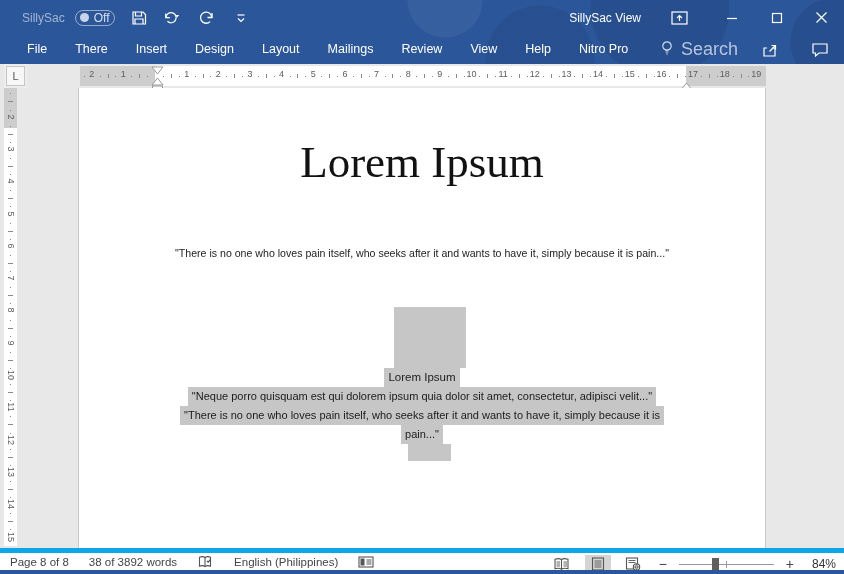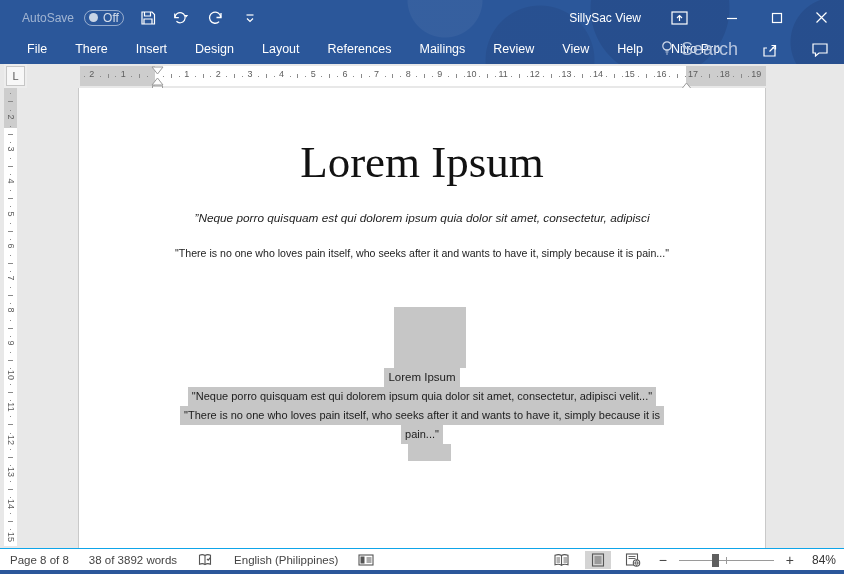--- a/index.html
+++ b/index.html
@@ -78,41 +78,41 @@
     color:#1c1c1c; white-space:nowrap; }
   .sel-line .hl { background:#c6c6c6; display:inline-block; padding:0 4px; }
   .sel-title  { top:280px; font-size:11.5px; }
   .sel-l1 { top:299px; }
   .sel-l2 { top:318px; }
   .sel-l3 { top:337px; }
   .sel-block-bottom { position:absolute; left:329px; top:356px; width:43px; height:17px; background:#c6c6c6; }
 
   
   .statusbar { position:absolute; left:0; top:548px; width:844px; height:22px; background:#fff;
-    border-top:1px solid #0ea5e9; display:flex; align-items:center; font-size:11.5px; color:#444; }
+    border-top:5px solid #0ea5e9; display:flex; align-items:center; font-size:11.5px; color:#444; }
   .sb-left { display:flex; align-items:center; gap:20px; padding-left:10px; }
   .sb-right { position:absolute; right:8px; top:0; height:22px; display:flex; align-items:center; gap:8px; }
   .sb-item { display:flex; align-items:center; }
   .view-btn { padding:2px 6px; display:flex; align-items:center; }
   .view-btn.selected { background:#d4d4d4; }
   .zoom-minus, .zoom-plus { font-size:14px; color:#444; padding:0 4px; }
   .zoom-slider { position:relative; width:95px; height:14px; }
   .zoom-slider .track { position:absolute; left:0; top:7px; width:95px; height:1px; background:#9a9a9a; }
   .zoom-slider .center-tick { position:absolute; left:47px; top:4px; width:1px; height:7px; background:#9a9a9a; }
   .zoom-slider .thumb { position:absolute; left:33px; top:1px; width:7px; height:13px; background:#5f5f5f; }
   .zoom-label { font-size:12px; color:#333; min-width:30px; text-align:right; }
   .bottom-strip { position:absolute; left:0; top:570px; width:844px; height:4px; background:#2b579a; }
 </style>
 </head>
 <body>
 
 <div class="chrome">
   <div class="titlebar">
     <div class="qat">
-      <span class="autosave-label">AutoSave</span>
+      <span class="autosave-label">SillySac</span>
       <span class="toggle">
         <span class="knob"></span>
         <span class="state">Off</span>
       </span>
       <span class="tb-icon">
         <svg width="16" height="16" viewBox="0 0 16 16" fill="none" stroke="#fff" stroke-width="1.2">
           <path d="M2 2 h10 l2.5 2.5 V14 H2 Z"></path>
             <path d="M4.5 2 v4 h6 v-4"></path>
             <path d="M4 14 v-5 h8 v5"></path>
         </svg>
@@ -164,21 +164,20 @@
     </div>
   </div>
 
   <div class="tabsrow">
     <div class="tabs" id="ribbon-tabs">
         <span class="tab">File</span>
         <span class="tab">There</span>
         <span class="tab">Insert</span>
         <span class="tab">Design</span>
         <span class="tab">Layout</span>
-        <span class="tab">References</span>
         <span class="tab">Mailings</span>
         <span class="tab">Review</span>
         <span class="tab">View</span>
         <span class="tab">Help</span>
         <span class="tab">Nitro Pro</span>
       </div>
     <div class="tabs-right">
       <span class="search-box">
         <span>
           <svg width="14" height="16" viewBox="0 0 14 16" fill="none" stroke="#cfd9ea" stroke-width="1.2">
@@ -367,21 +366,20 @@
       <i class="tick" style="top: 401px;"></i>
       <i class="dot" style="top: 409.1px;"></i>
       <i class="dot" style="top: 425.3px;"></i>
       <i class="tick" style="top: 433.3px;"></i>
       <i class="dot" style="top: 441.4px;"></i>
     </div>
 
   <div class="page">
     <div class="doc-title">Lorem Ipsum</div>
     <div class="quote-italic">
-      <span style="display:block">”Neque porro quisquam est qui dolorem ipsum quia dolor sit amet, consectetur, adipisci</span>
     </div>
     <div class="quote-plain">"There is no one who loves pain itself, who seeks after it and wants to have it, simply because it is pain..."</div>
 
     <div class="sel-block-top"></div>
     <div class="sel-line sel-title">
       <span class="hl">Lorem Ipsum</span>
     </div>
     <div class="sel-line sel-l1">
       <span class="hl">"Neque porro quisquam est qui dolorem ipsum quia dolor sit amet, consectetur, adipisci velit..."</span>
     </div>

